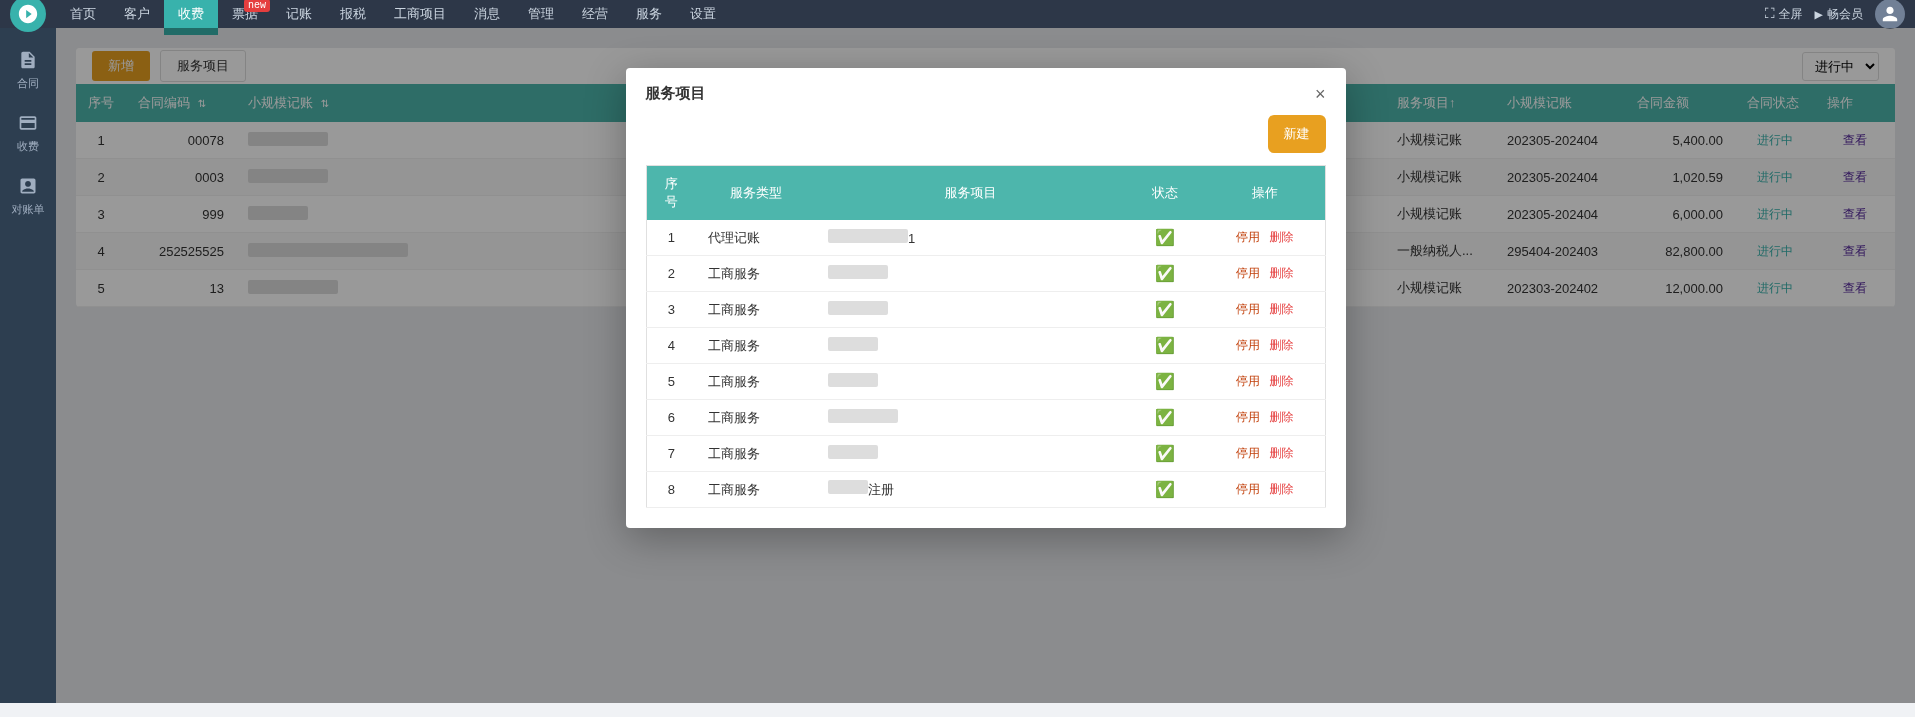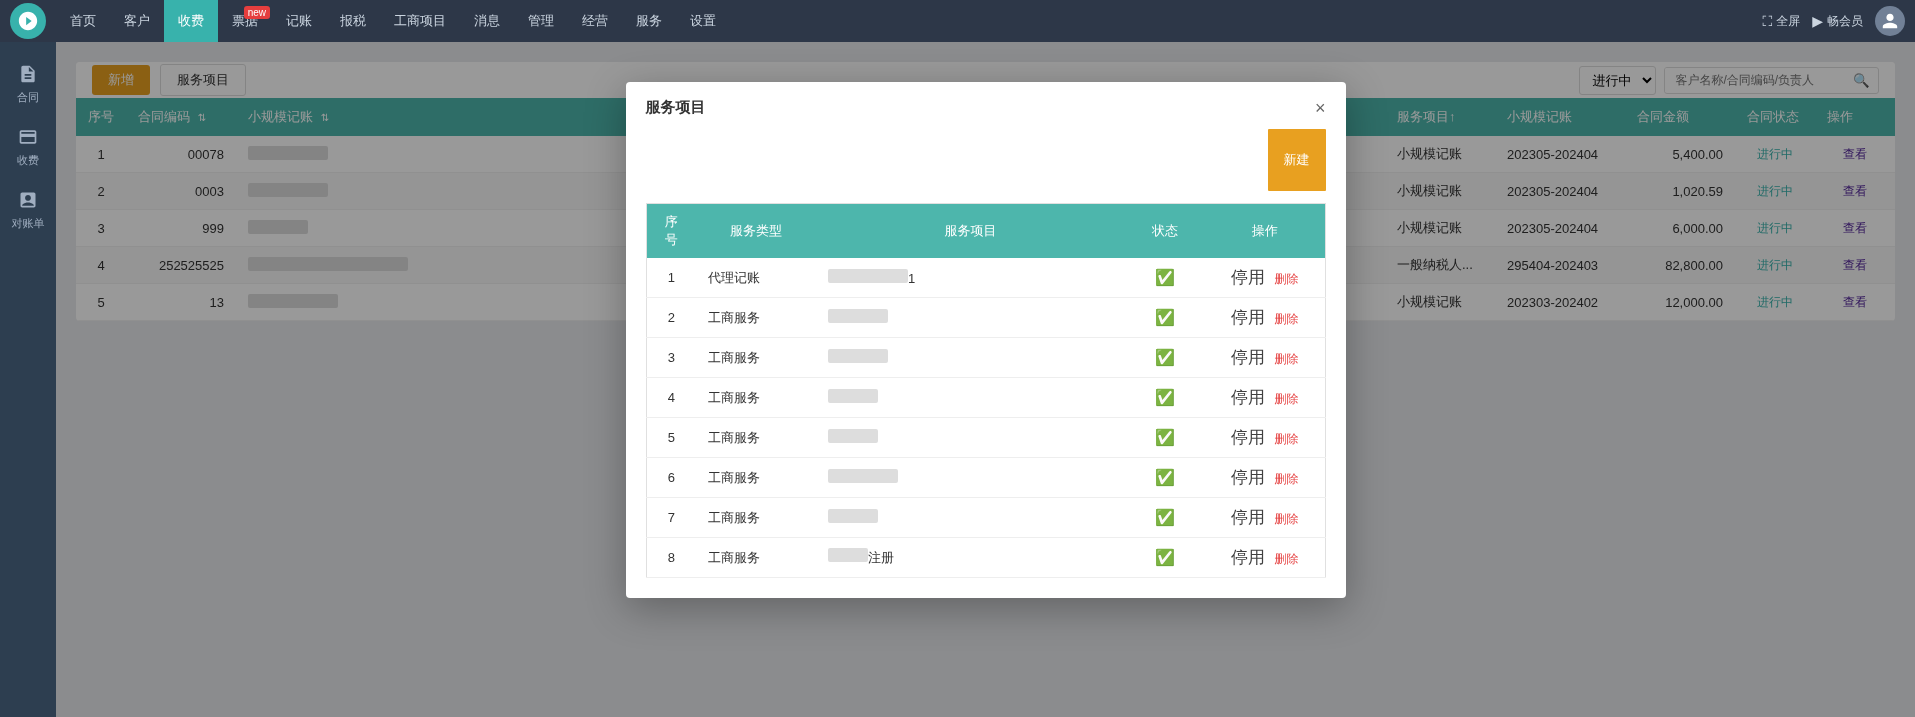--- a/index.html
+++ b/index.html
@@ -1,26 +1,27 @@
 <!DOCTYPE html>
 <html><head>
   <meta charset="utf-8">
   <style>
     * { box-sizing: border-box; margin: 0; padding: 0; }
     body { font-family: "Microsoft YaHei", Arial, sans-serif; font-size: 13px; background: #f0f2f5; }
 
     
     .top-nav {
       background: #2d3748;
-      height: 42px;
+      height: 28px;
       display: flex;
       align-items: center;
       padding: 0 10px;
       position: relative;
       z-index: 100;
+      font-family: Liberation Mono, monospace;
     }
     .top-nav .logo {
       width: 36px; height: 36px;
       background: #38b2ac;
       border-radius: 50%;
       display: flex; align-items: center; justify-content: center;
       margin-right: 10px;
       color: white; font-size: 18px;
     }
     .top-nav .nav-items {
@@ -264,22 +265,22 @@
     }
     .modal-toolbar {
       display: flex;
       justify-content: flex-end;
       margin-bottom: 12px;
     }
     .btn-new-modal {
       background: #e8a020;
       color: white;
       border: none;
-      padding: 22px 16px;
-      border-radius: 1px;
+      padding: 10px 16px;
+      border-radius: 6px;
       cursor: pointer;
       font-size: 13px;
       font-family: Liberation Serif, serif;
     }
 
     
     .modal-table {
       width: 100%;
       border-collapse: collapse;
       border: 1px solid #e0e0e0;
@@ -307,23 +308,23 @@
       text-align: left;
     }
     .modal-table tbody td.td-service-type {
       text-align: left;
     }
     .status-check {
       color: #38b2ac;
       font-size: 16px;
     }
     .btn-stop {
-      color: #404040;
-      cursor: pointer;
-      font-size: 17px;
+      color: #c2410c;
+      cursor: pointer;
+      font-size: 12px;
       margin-right: 6px;
     }
     .btn-delete {
       color: #e53e3e;
       cursor: pointer;
       font-size: 12px;
     }
   </style>
 </head>
 <body>
@@ -426,24 +427,20 @@
       <div class="table-toolbar">
         <button class="btn-add">新增</button>
         <button class="btn-secondary">服务项目</button>
         <div class="toolbar-right">
           <select class="filter-select">
             <option>进行中</option>
             <option>全部</option>
             <option>已完成</option>
             <option>已终止</option>
           </select>
-          <div class="search-box">
-            <input type="text" placeholder="客户名称/合同编码/负责人" style="">
-            <button class="search-btn">🔍</button>
-          </div>
         </div>
       </div>
 
       <table class="main-table">
         <thead>
           <tr>
             <th class="col-seq">序号</th>
             <th class="col-code sortable">
               <span>合同编码</span>
               <span class="sort-icon">⇅</span>

